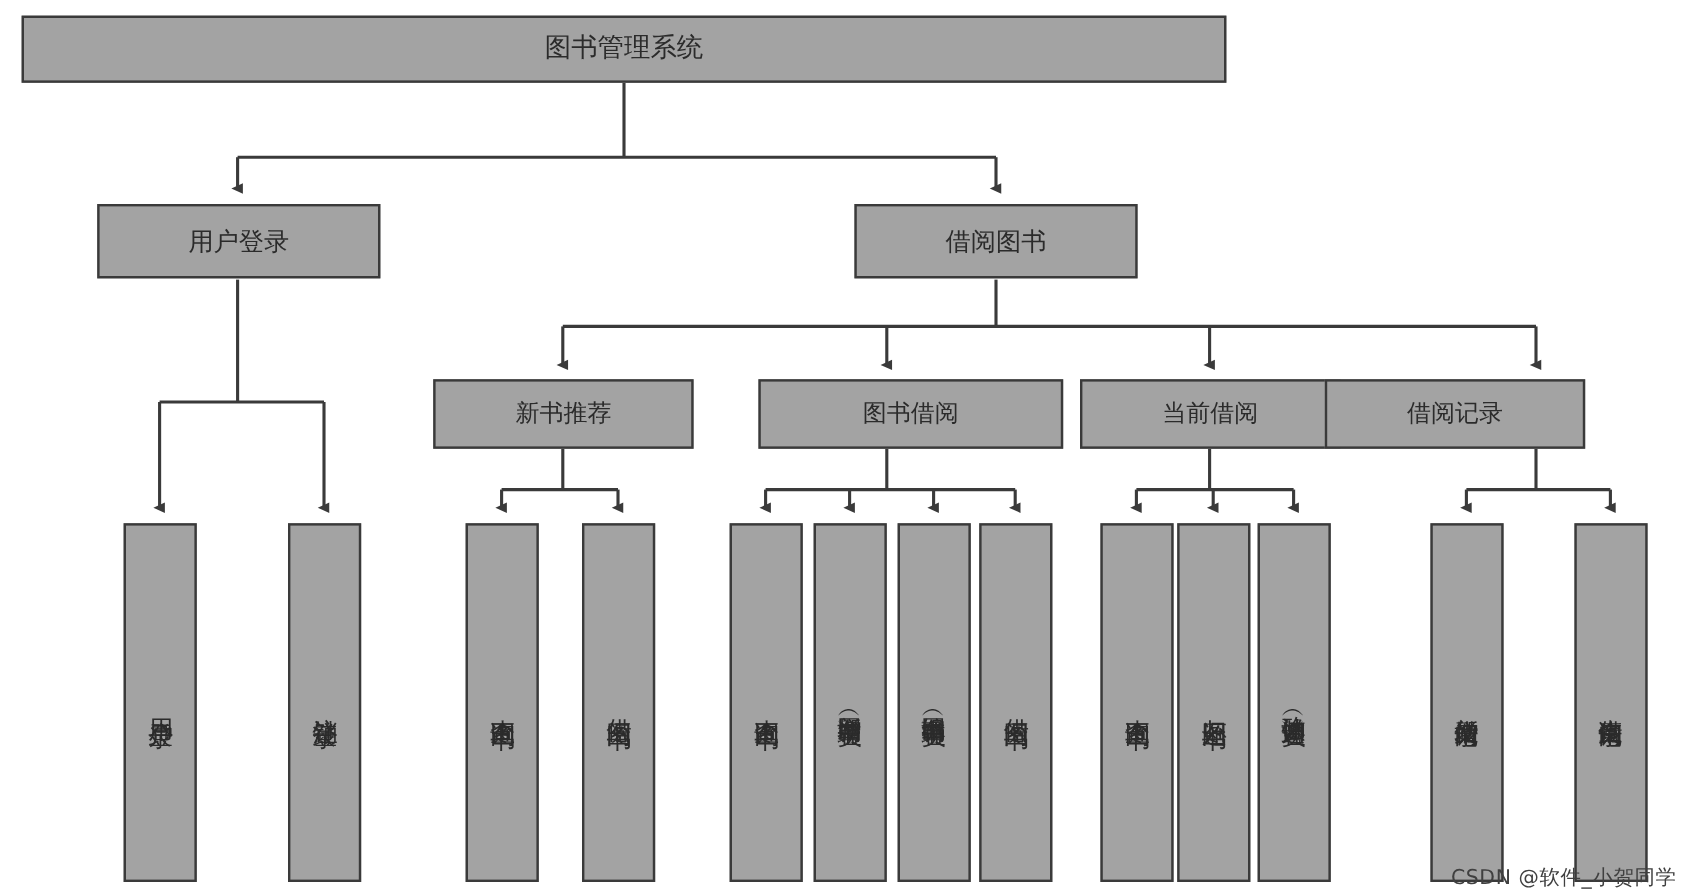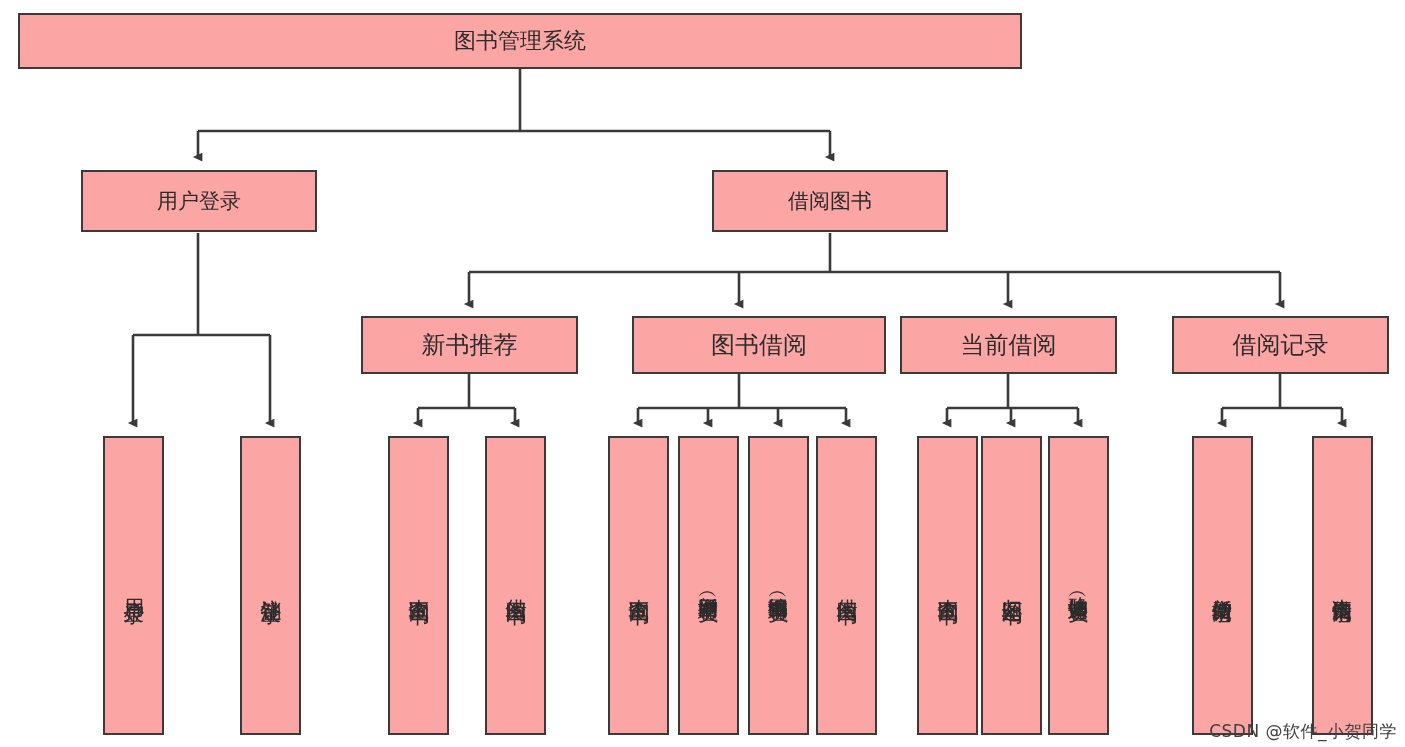--- a/index.html
+++ b/index.html
@@ -9,21 +9,21 @@
     background:#ffffff;
     font-family:"DejaVu Sans","Liberation Sans",sans-serif;
     overflow:hidden;
   }
   #canvas{position:relative;width:1405px;height:747px;}
   svg#wires{position:absolute;left:0;top:0;width:1405px;height:747px;pointer-events:none;}
 
   .node{
     position:absolute;
     box-sizing:border-box;
-    background:#fca5a5;
+    background:#a3a3a3;
     border:2.5px solid #3a3a3a;
     display:flex;
     align-items:center;
     justify-content:center;
     color:#2b2b2b;
   }
   .node .lbl{
     display:block;
     text-align:center;
     line-height:1.18;
@@ -32,21 +32,21 @@
   
   .lvl0{left:18px;top:13px;width:1004px;height:56px;}
   .lvl0 .lbl{font-size:22px;}
 
   
   .lvl1{height:62px;}
   .lvl1 .lbl{font-size:21px;}
 
   
   .lvl2{height:58px;}
-  .lvl2 .lbl{font-size:24px;}
+  .lvl2 .lbl{font-size:20px;}
 
   
   .leaf{
     top:436px;height:299px;
     align-items:center;
     justify-content:center;
     padding:4px 0;
   }
   .leaf .lbl{
     writing-mode:vertical-rl;
@@ -135,21 +135,21 @@
 
   <div class="node lvl2" style="left:361px;top:316px;width:217px;">
     <span class="lbl">新书推荐</span>
   </div>
   <div class="node lvl2" style="left:632px;top:316px;width:254px;">
     <span class="lbl">图书借阅</span>
   </div>
   <div class="node lvl2" style="left:900px;top:316px;width:217px;">
     <span class="lbl">当前借阅</span>
   </div>
-  <div class="node lvl2" style="left:1172px;top:316px;width:217px;">
+  <div class="node lvl2" style="left:1104px;top:316px;width:217px;">
     <span class="lbl">借阅记录</span>
   </div>
 
   <div class="node leaf" style="left:103px;width:61px;">
     <span class="lbl">用户登录</span>
   </div>
   <div class="node leaf" style="left:240px;width:61px;">
     <span class="lbl">注销登录</span>
   </div>
 

